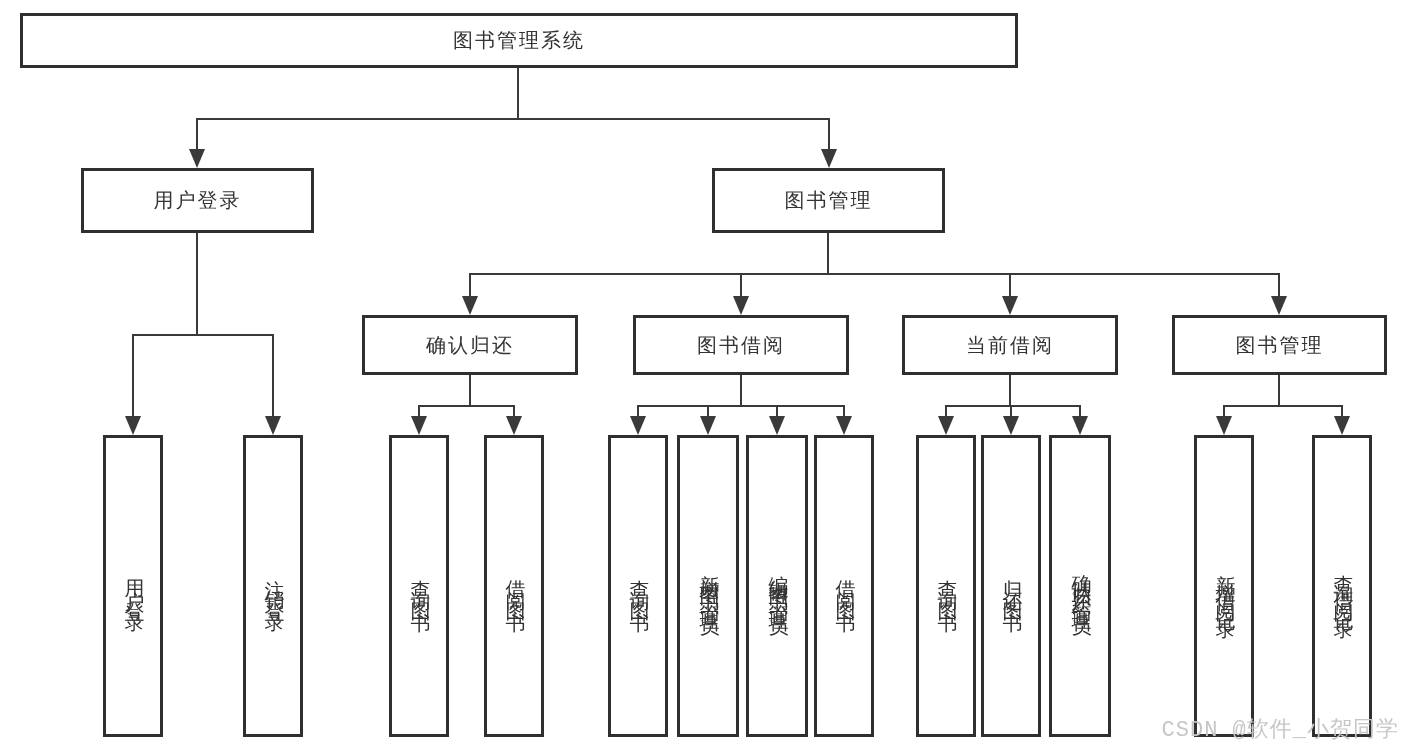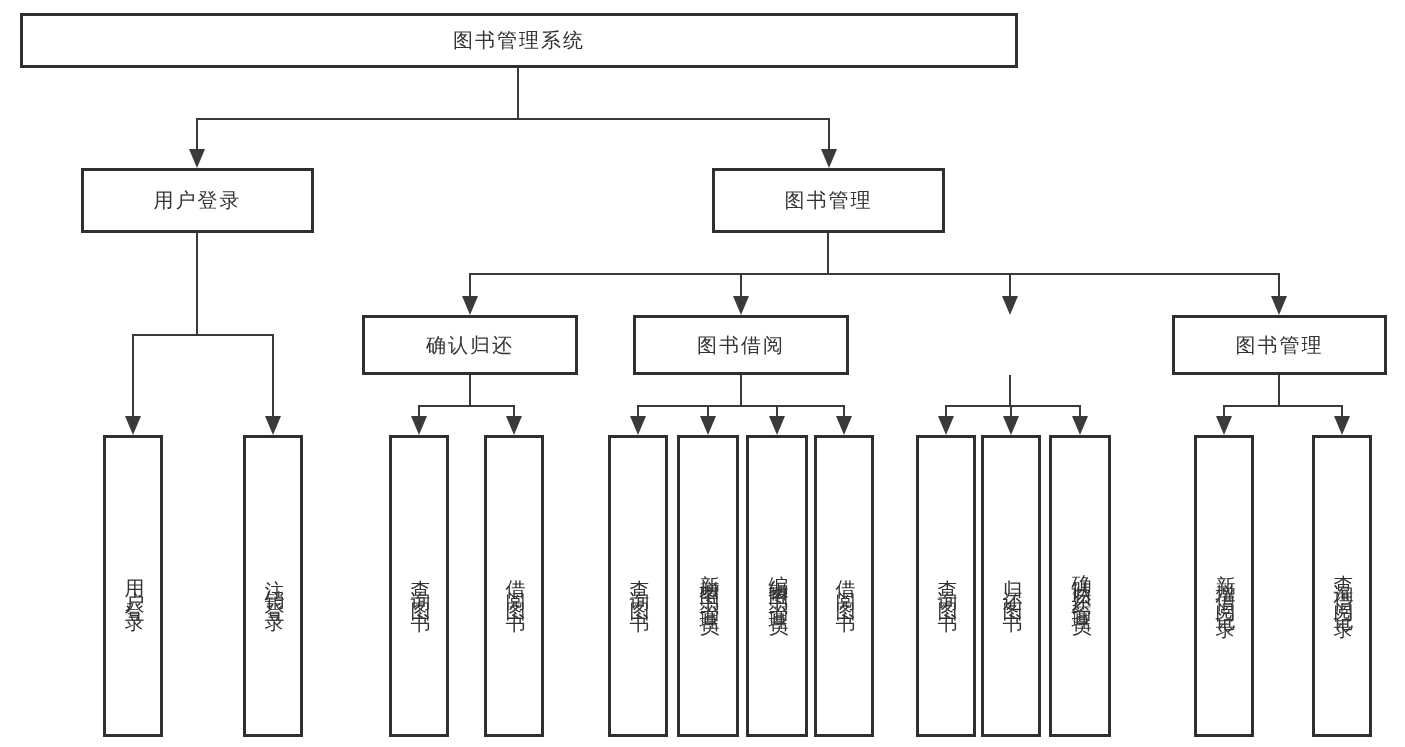--- a/index.html
+++ b/index.html
@@ -73,20 +73,21 @@
   <div class="ar" style="left:462px;top:296px"></div>
   <div class="vl" style="left:740px;top:273px;height:26px"></div>
   <div class="ar" style="left:733px;top:296px"></div>
   <div class="vl" style="left:1009px;top:273px;height:26px"></div>
   <div class="ar" style="left:1002px;top:296px"></div>
   <div class="vl" style="left:1278px;top:273px;height:26px"></div>
   <div class="ar" style="left:1271px;top:296px"></div>
 
   <div class="box" style="left:362px;top:315px;width:216px;height:60px">确认归还</div>
   <div class="box" style="left:633px;top:315px;width:216px;height:60px">图书借阅</div>
+  <div class="box" style="left:902px;top:315px;width:216px;height:60px">当前借阅</div>
   <div class="box" style="left:1172px;top:315px;width:215px;height:60px">图书管理</div>
 
   <div class="vl" style="left:469px;top:375px;height:32px"></div>
   <div class="hl" style="left:418px;top:405px;width:97px"></div>
   <div class="vl" style="left:418px;top:405px;height:13px"></div>
   <div class="ar" style="left:411px;top:416px"></div>
   <div class="vl" style="left:513px;top:405px;height:13px"></div>
   <div class="ar" style="left:506px;top:416px"></div>
 
   <div class="vl" style="left:740px;top:375px;height:32px"></div>
@@ -153,13 +154,14 @@
     <span class="vtext">确认归还（管理员）</span>
   </div>
 
   <div class="leaf mid" style="left:1194px;width:60px">
     <span class="vtext">新增借阅记录</span>
   </div>
   <div class="leaf mid" style="left:1312px;width:60px">
     <span class="vtext">查询借阅记录</span>
   </div>
 
+  <div class="watermark">CSDN @软件_小贺同学</div>
 </div>
 
 </body></html>

